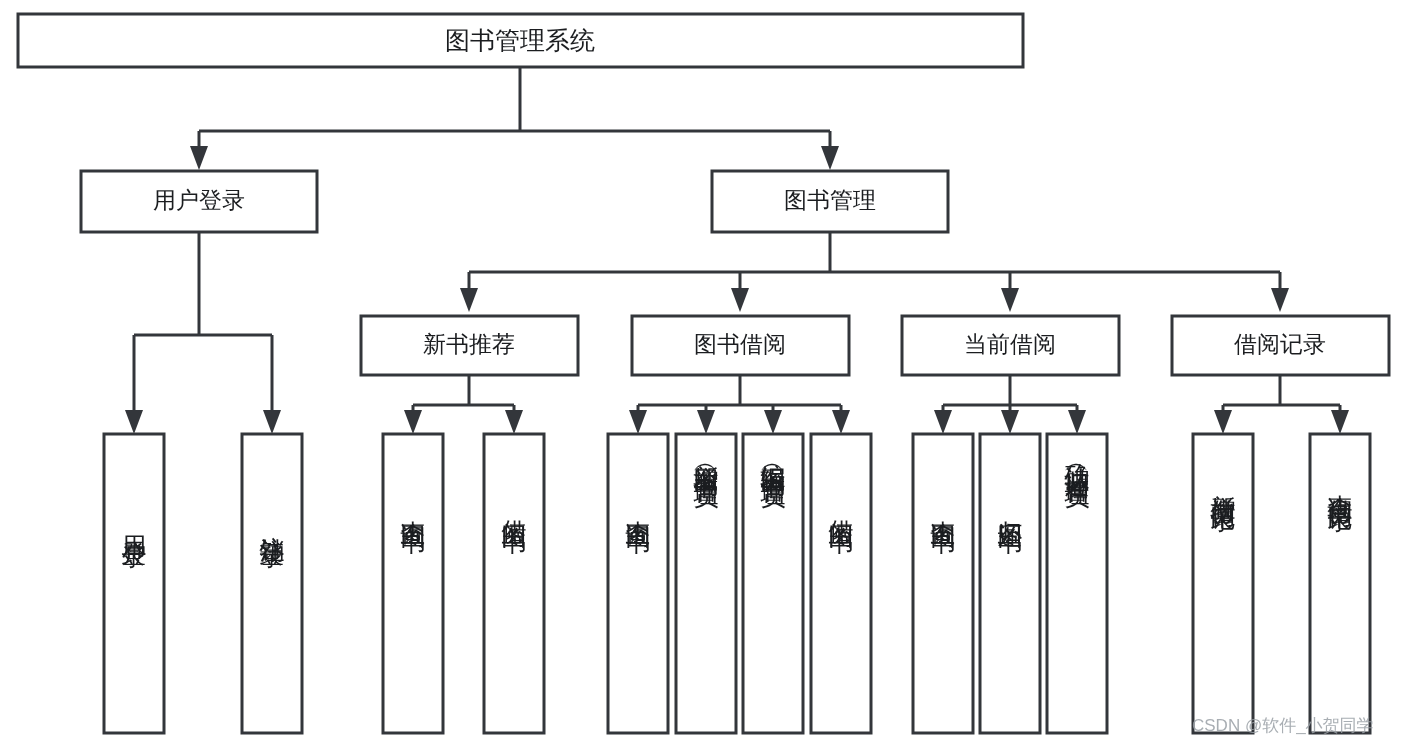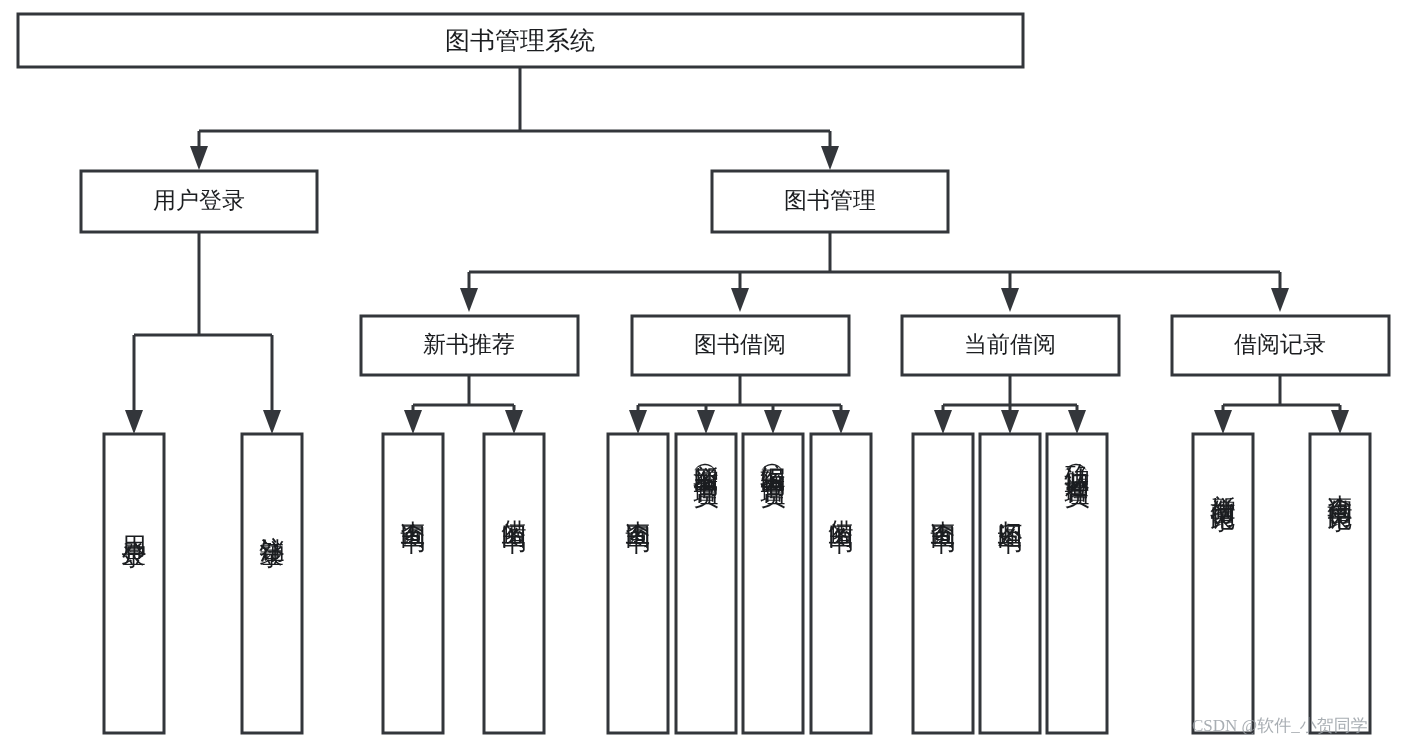--- a/index.html
+++ b/index.html
@@ -69,21 +69,21 @@
     font-size: 25px;
     line-height: 1;
     letter-spacing: 3px;
     color: #1b1d20;
     white-space: nowrap;
   }
   .watermark {
     position: absolute;
     left: 1192px;
     top: 714px;
-    font-family: Liberation Serif, serif;
+    font-family: Liberation Sans, sans-serif;
     font-size: 17px;
     color: #9aa0a6;
     opacity: 0.85;
     white-space: nowrap;
     pointer-events: none;
   }
 </style>
 </head>
 <body>
 

